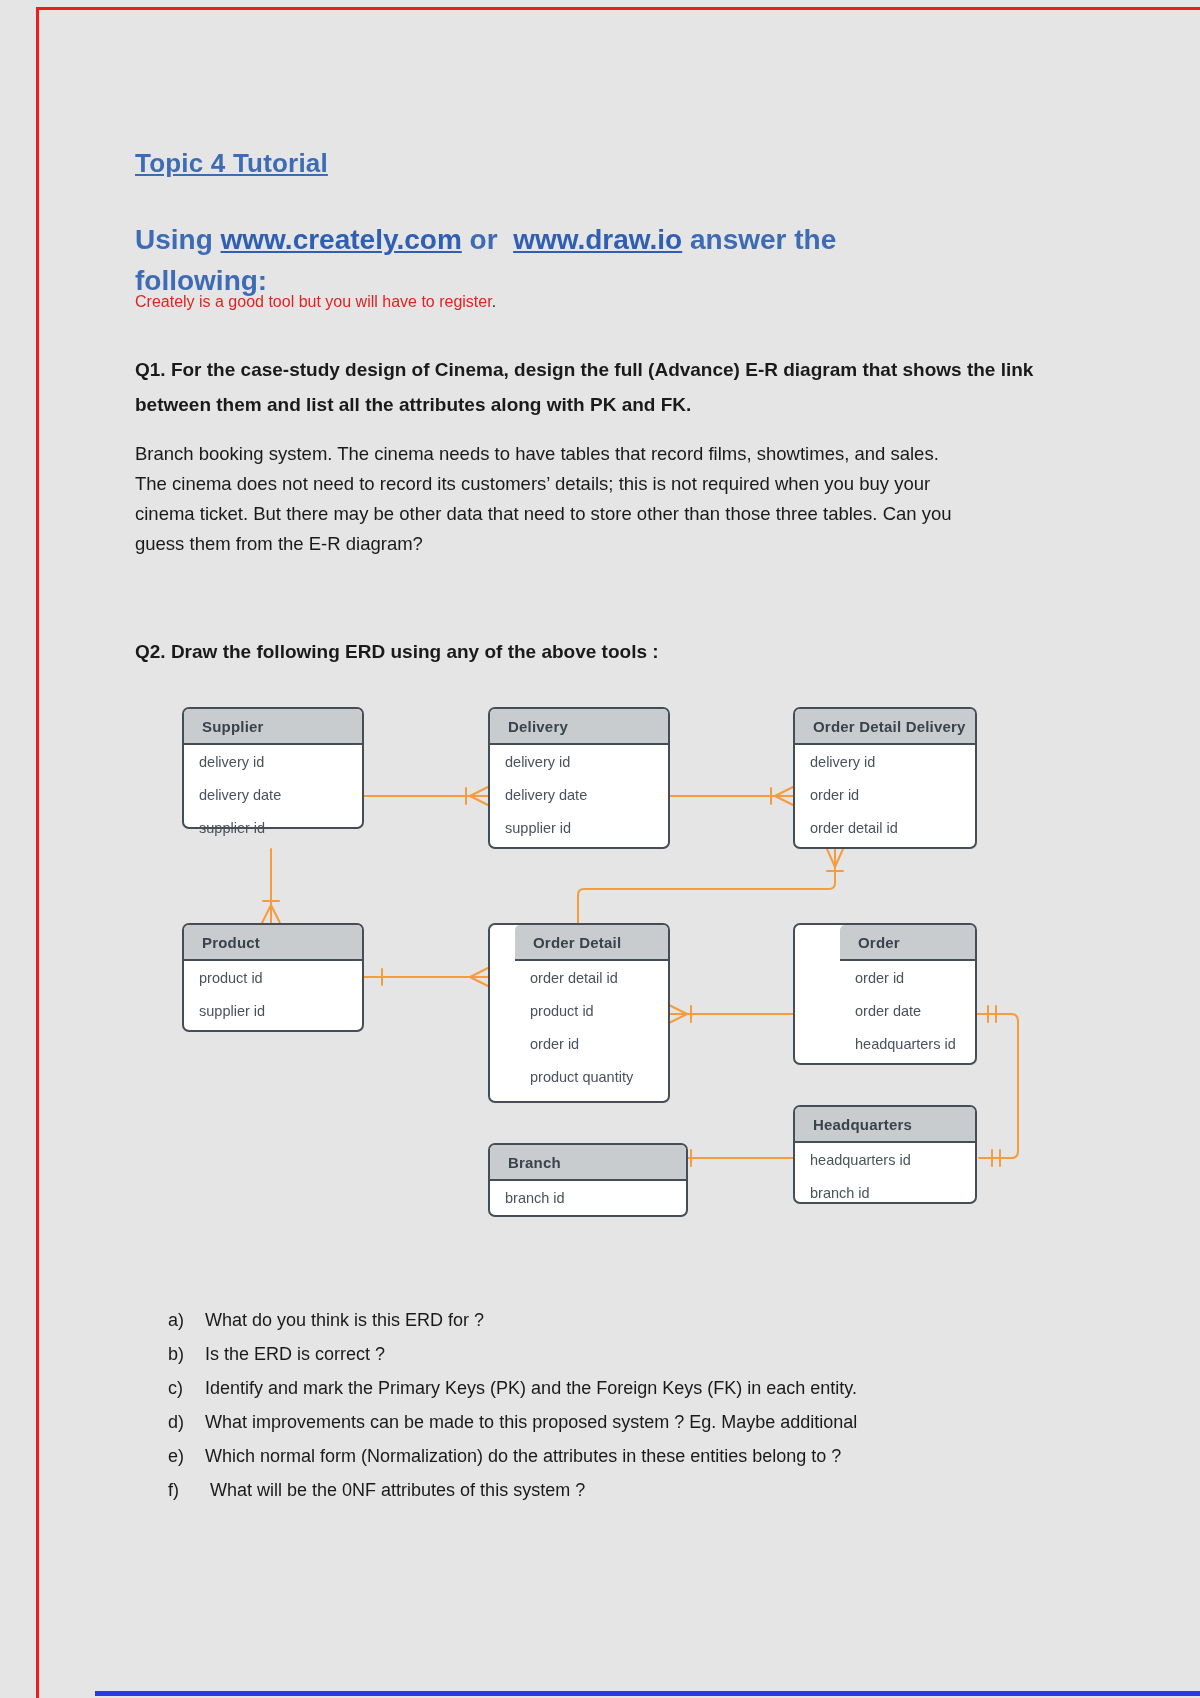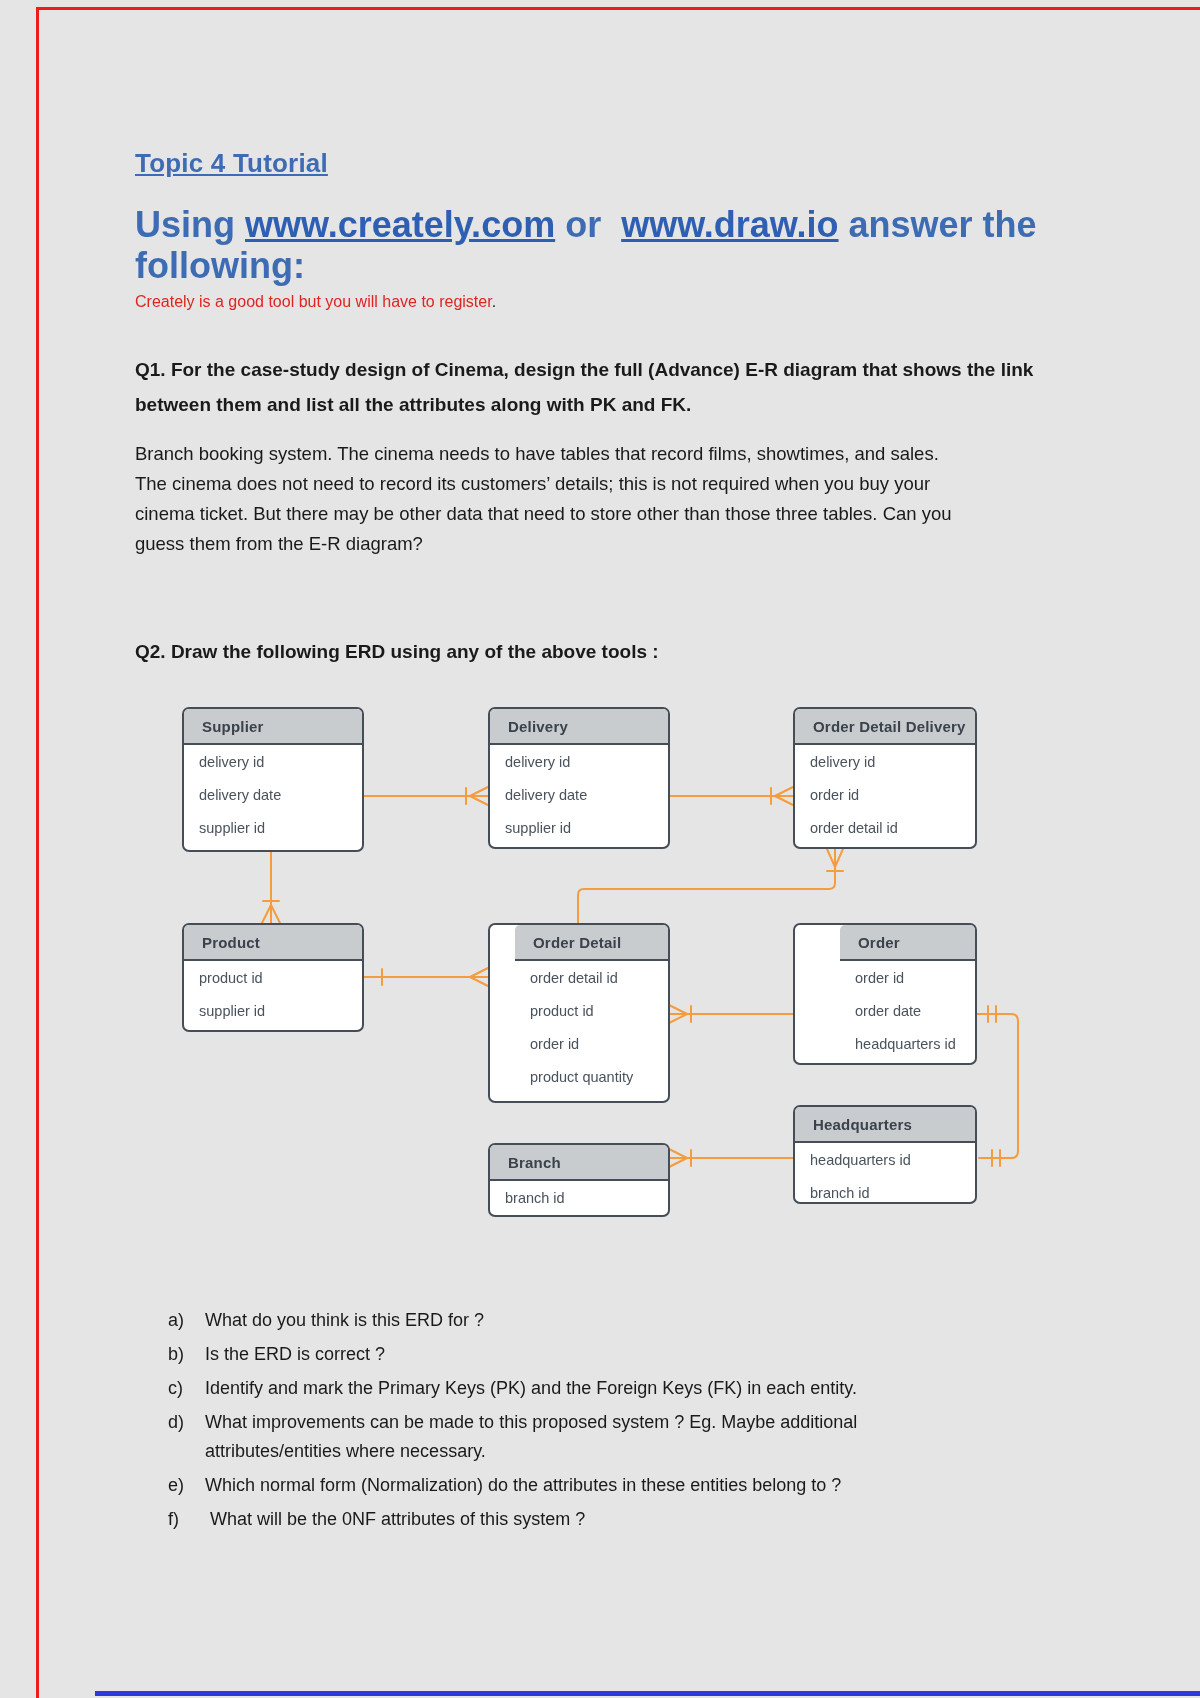--- a/index.html
+++ b/index.html
@@ -15,22 +15,22 @@
   .edge-top{position:absolute;left:36px;top:7px;width:1164px;height:3px;background:#ee1c1c;}
   .edge-left{position:absolute;left:36px;top:7px;width:3px;height:1691px;background:#ee1c1c;}
   .edge-bottom{position:absolute;left:95px;top:1691px;width:1105px;height:5px;background:#2b3ade;}
 
   .doc-title{
     position:absolute;left:135px;top:148px;
     font-size:26px;font-weight:bold;color:#3d6cb4;
     text-decoration:underline;letter-spacing:.2px;
   }
   .doc-subtitle{
-    position:absolute;left:135px;top:204px;width:960px;
-    font-size:36px;font-weight:bold;color:#3d6cb4;
+    position:absolute;left:135px;top:219px;width:960px;
+    font-size:28px;font-weight:bold;color:#3d6cb4;
     line-height:41px;white-space:pre;
   }
   .doc-subtitle a{color:#2f5fb3;text-decoration:underline;cursor:pointer;}
   .note-red{
     position:absolute;left:135px;top:293px;
     font-size:16px;color:#e02421;
   }
   .note-red .period{color:#1a1a1a;}
   .para{position:absolute;left:135px;color:#1a1a1a;margin-top:16px;}
   .q1{top:336px;font-size:19px;font-weight:bold;line-height:35px;}
@@ -142,21 +142,21 @@
       <path d="M 992 1150 V 1166 M 1000 1150 V 1166"></path>
     </g>
 
     <g>
       <path d="M 670 1158 H 793"></path>
       <path d="M 687 1158 L 669 1149 M 687 1158 L 669 1167"></path>
       <path d="M 691 1150 V 1166"></path>
     </g>
   </svg>
 
-  <div class="entity" style="left:182px;top:707px;width:182px;height:145px;">
+  <div class="entity" style="left:182px;top:707px;width:182px;height:122px;">
     <div class="ehead">Supplier</div>
     <div class="erow">delivery id</div>
     <div class="erow">delivery date</div>
     <div class="erow">supplier id</div>
   </div>
 
   <div class="entity" style="left:488px;top:707px;width:182px;height:142px;">
     <div class="ehead">Delivery</div>
     <div class="erow">delivery id</div>
     <div class="erow">delivery date</div>
@@ -184,21 +184,21 @@
     <div class="erow">product quantity</div>
   </div>
 
   <div class="entity" style="left:793px;top:923px;width:184px;height:142px;padding-left:45px;">
     <div class="ehead">Order</div>
     <div class="erow">order id</div>
     <div class="erow">order date</div>
     <div class="erow">headquarters id</div>
   </div>
 
-  <div class="entity" style="left:488px;top:1143px;width:182px;height:74px;">
+  <div class="entity" style="left:488px;top:1143px;width:200px;height:74px;">
     <div class="ehead">Branch</div>
     <div class="erow">branch id</div>
   </div>
 
   <div class="entity" style="left:793px;top:1105px;width:184px;height:99px;">
     <div class="ehead">Headquarters</div>
     <div class="erow">headquarters id</div>
     <div class="erow">branch id</div>
   </div>
 
@@ -218,21 +218,20 @@
     <div class="qrow">
       <span class="qletter">c)</span>
       <span class="qtext">
           <div>Identify and mark the Primary Keys (PK) and the Foreign Keys (FK) in each entity.</div>
         </span>
     </div>
     <div class="qrow">
       <span class="qletter">d)</span>
       <span class="qtext">
         <div>What improvements can be made to this proposed system ? Eg. Maybe additional</div>
-        <div>attributes/entities where necessary.</div>
       </span>
     </div>
     <div class="qrow">
       <span class="qletter">e)</span>
       <span class="qtext">
           <div>Which normal form (Normalization) do the attributes in these entities belong to ?</div>
         </span>
     </div>
     <div class="qrow">
       <span class="qletter">f)</span>

